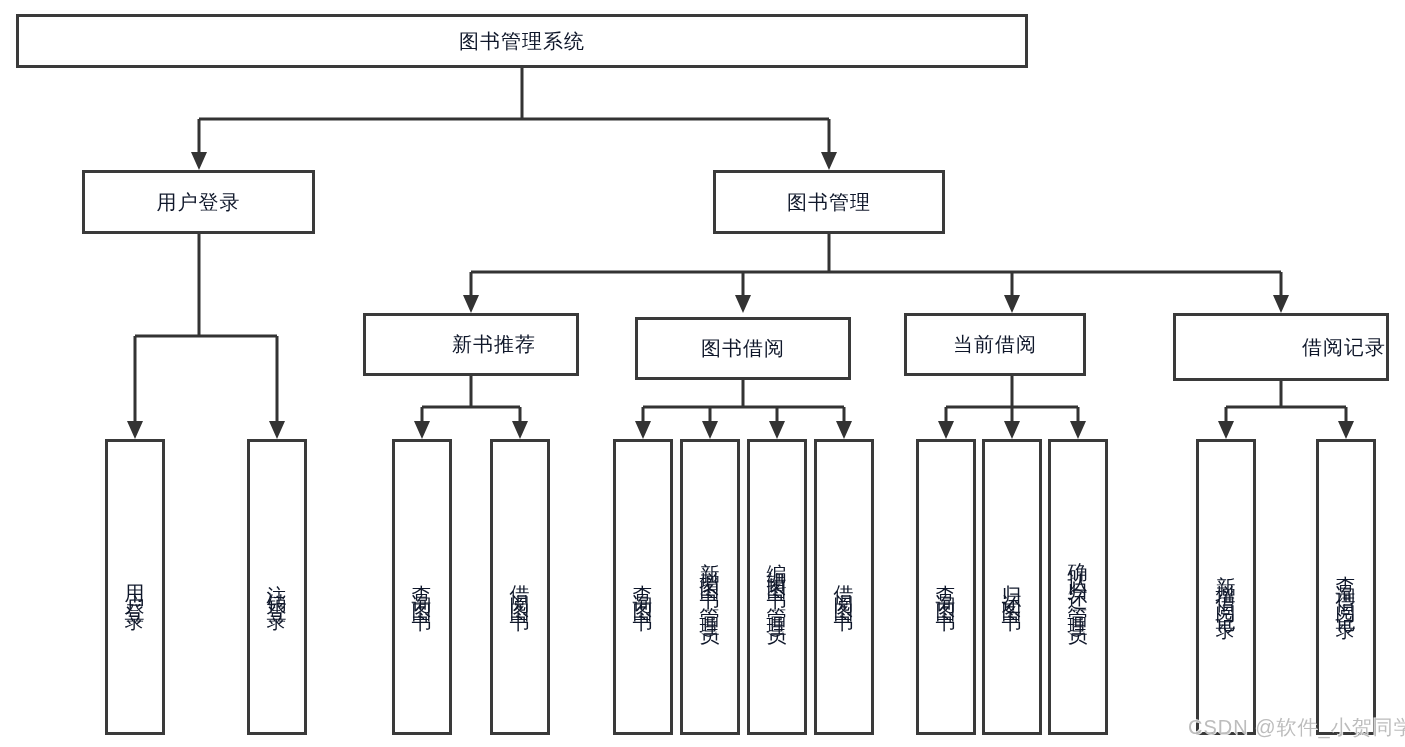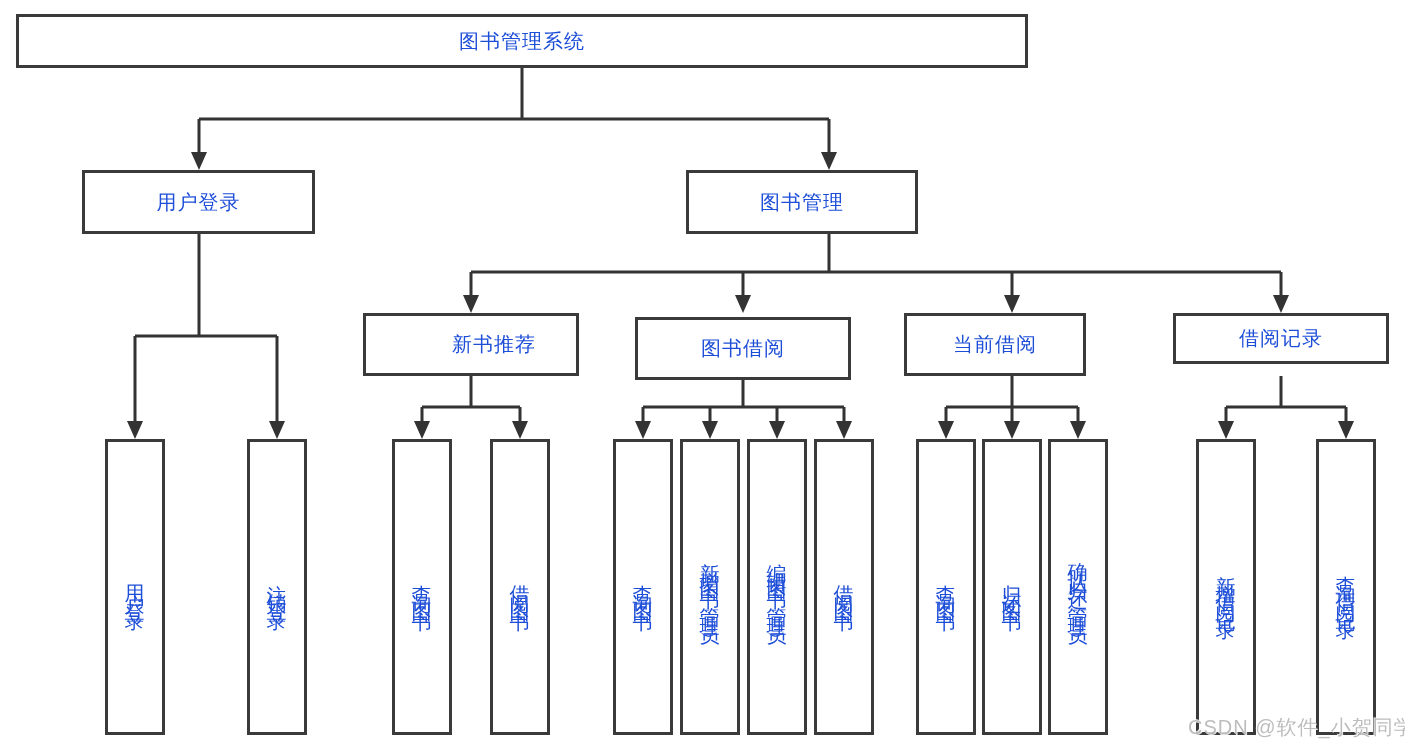--- a/index.html
+++ b/index.html
@@ -27,21 +27,21 @@
     stroke: none;
   }
   .node {
     position: absolute;
     box-sizing: border-box;
     border: 3px solid #3a3a3a;
     background: #ffffff;
     display: flex;
     align-items: center;
     justify-content: center;
-    color: #1d4ed8;
+    color: #0f172a;
     z-index: 2;
   }
   .node .lbl {
     font-size: 20px;
     letter-spacing: 1px;
     white-space: nowrap;
   }
   .leaf .vtext {
     writing-mode: vertical-rl;
     text-orientation: mixed;
@@ -123,34 +123,34 @@
       M1338 421 L1354 421 L1346 439 Z"></path>
   </svg>
 
   <div class="node" style="left:16px; top:14px; width:1012px; height:54px;">
     <span class="lbl">图书管理系统</span>
   </div>
 
   <div class="node" style="left:82px; top:170px; width:233px; height:64px;">
     <span class="lbl">用户登录</span>
   </div>
-  <div class="node" style="left:686px; top:170px; width:232px; height:64px;">
+  <div class="node" style="left:713px; top:170px; width:232px; height:64px;">
     <span class="lbl">图书管理</span>
   </div>
 
   <div class="node" style="left:363px; top:313px; width:216px; height:63px;padding-left:46px;">
     <span class="lbl">新书推荐</span>
   </div>
   <div class="node" style="left:635px; top:317px; width:216px; height:63px;">
     <span class="lbl">图书借阅</span>
   </div>
   <div class="node" style="left:904px; top:313px; width:182px; height:63px;">
     <span class="lbl">当前借阅</span>
   </div>
-  <div class="node" style="left:1173px; top:313px; width:216px; height:51px;">
+  <div class="node" style="left:1173px; top:313px; width:216px; height:68px;justify-content:flex-end;">
     <span class="lbl">借阅记录</span>
   </div>
 
   <div class="node leaf" style="left:105px; top:439px; width:60px; height:296px;">
     <span class="vtext">用户登录</span>
   </div>
   <div class="node leaf" style="left:247px; top:439px; width:60px; height:296px;">
     <span class="vtext">注销登录</span>
   </div>
 

